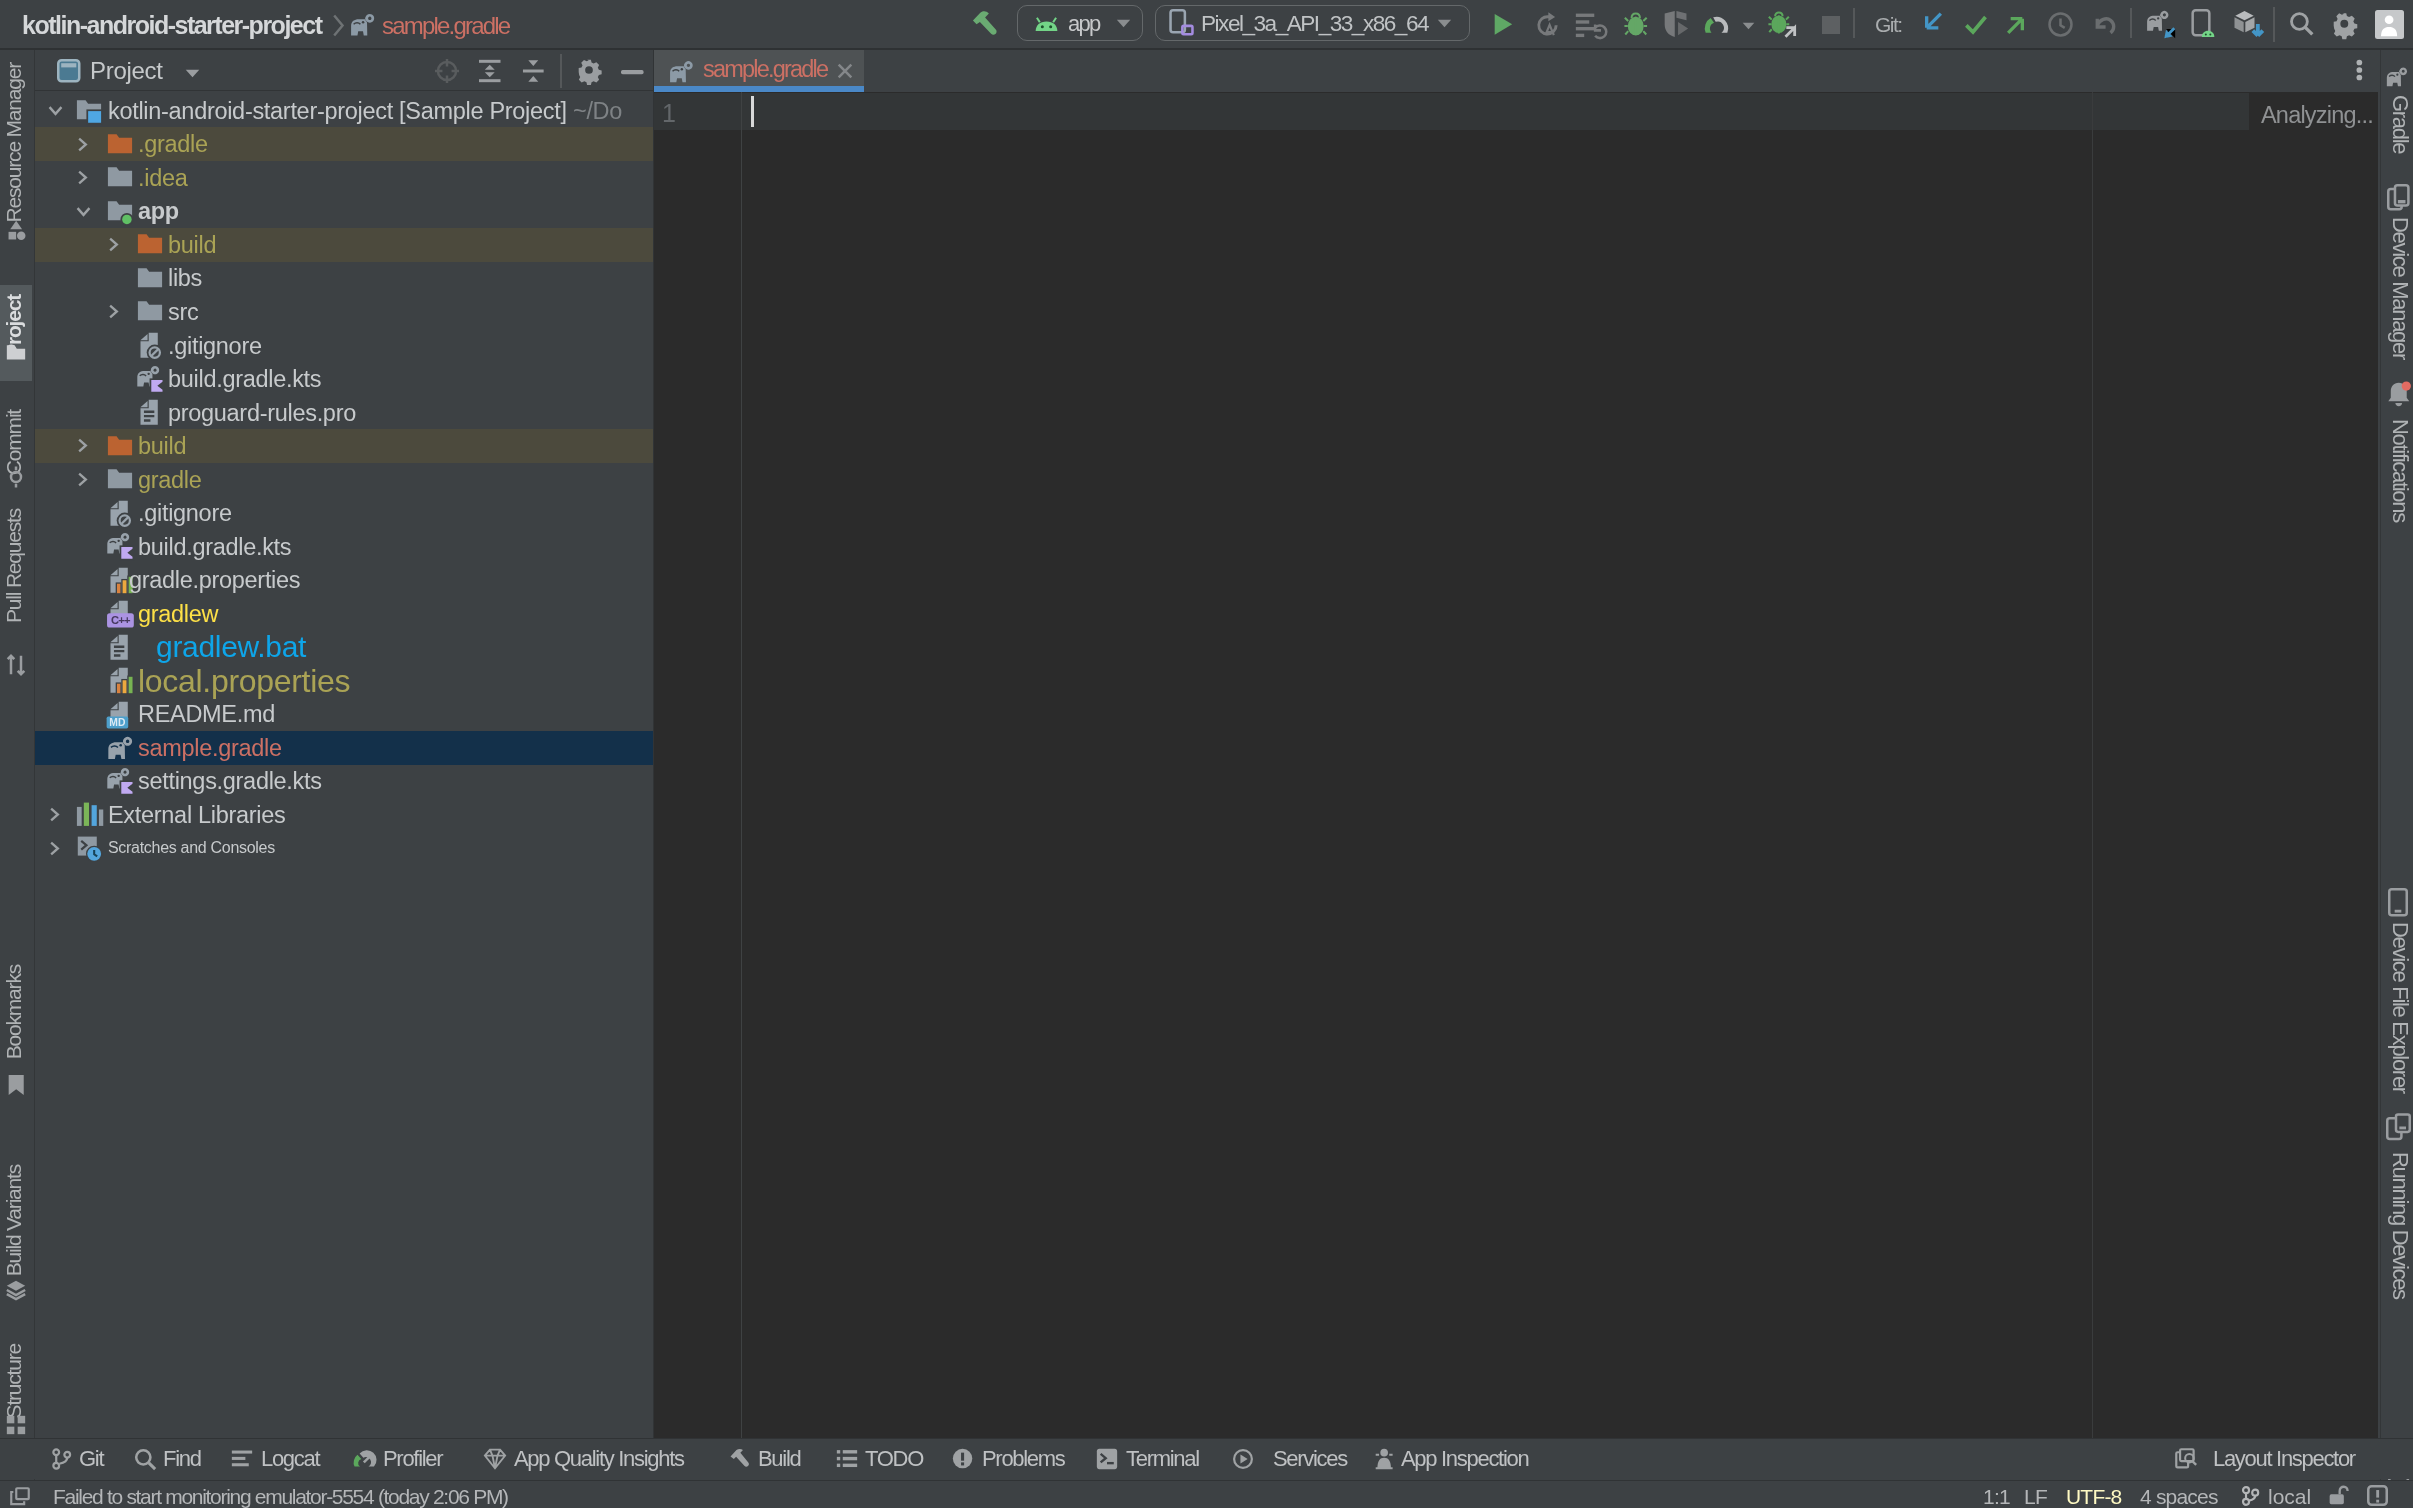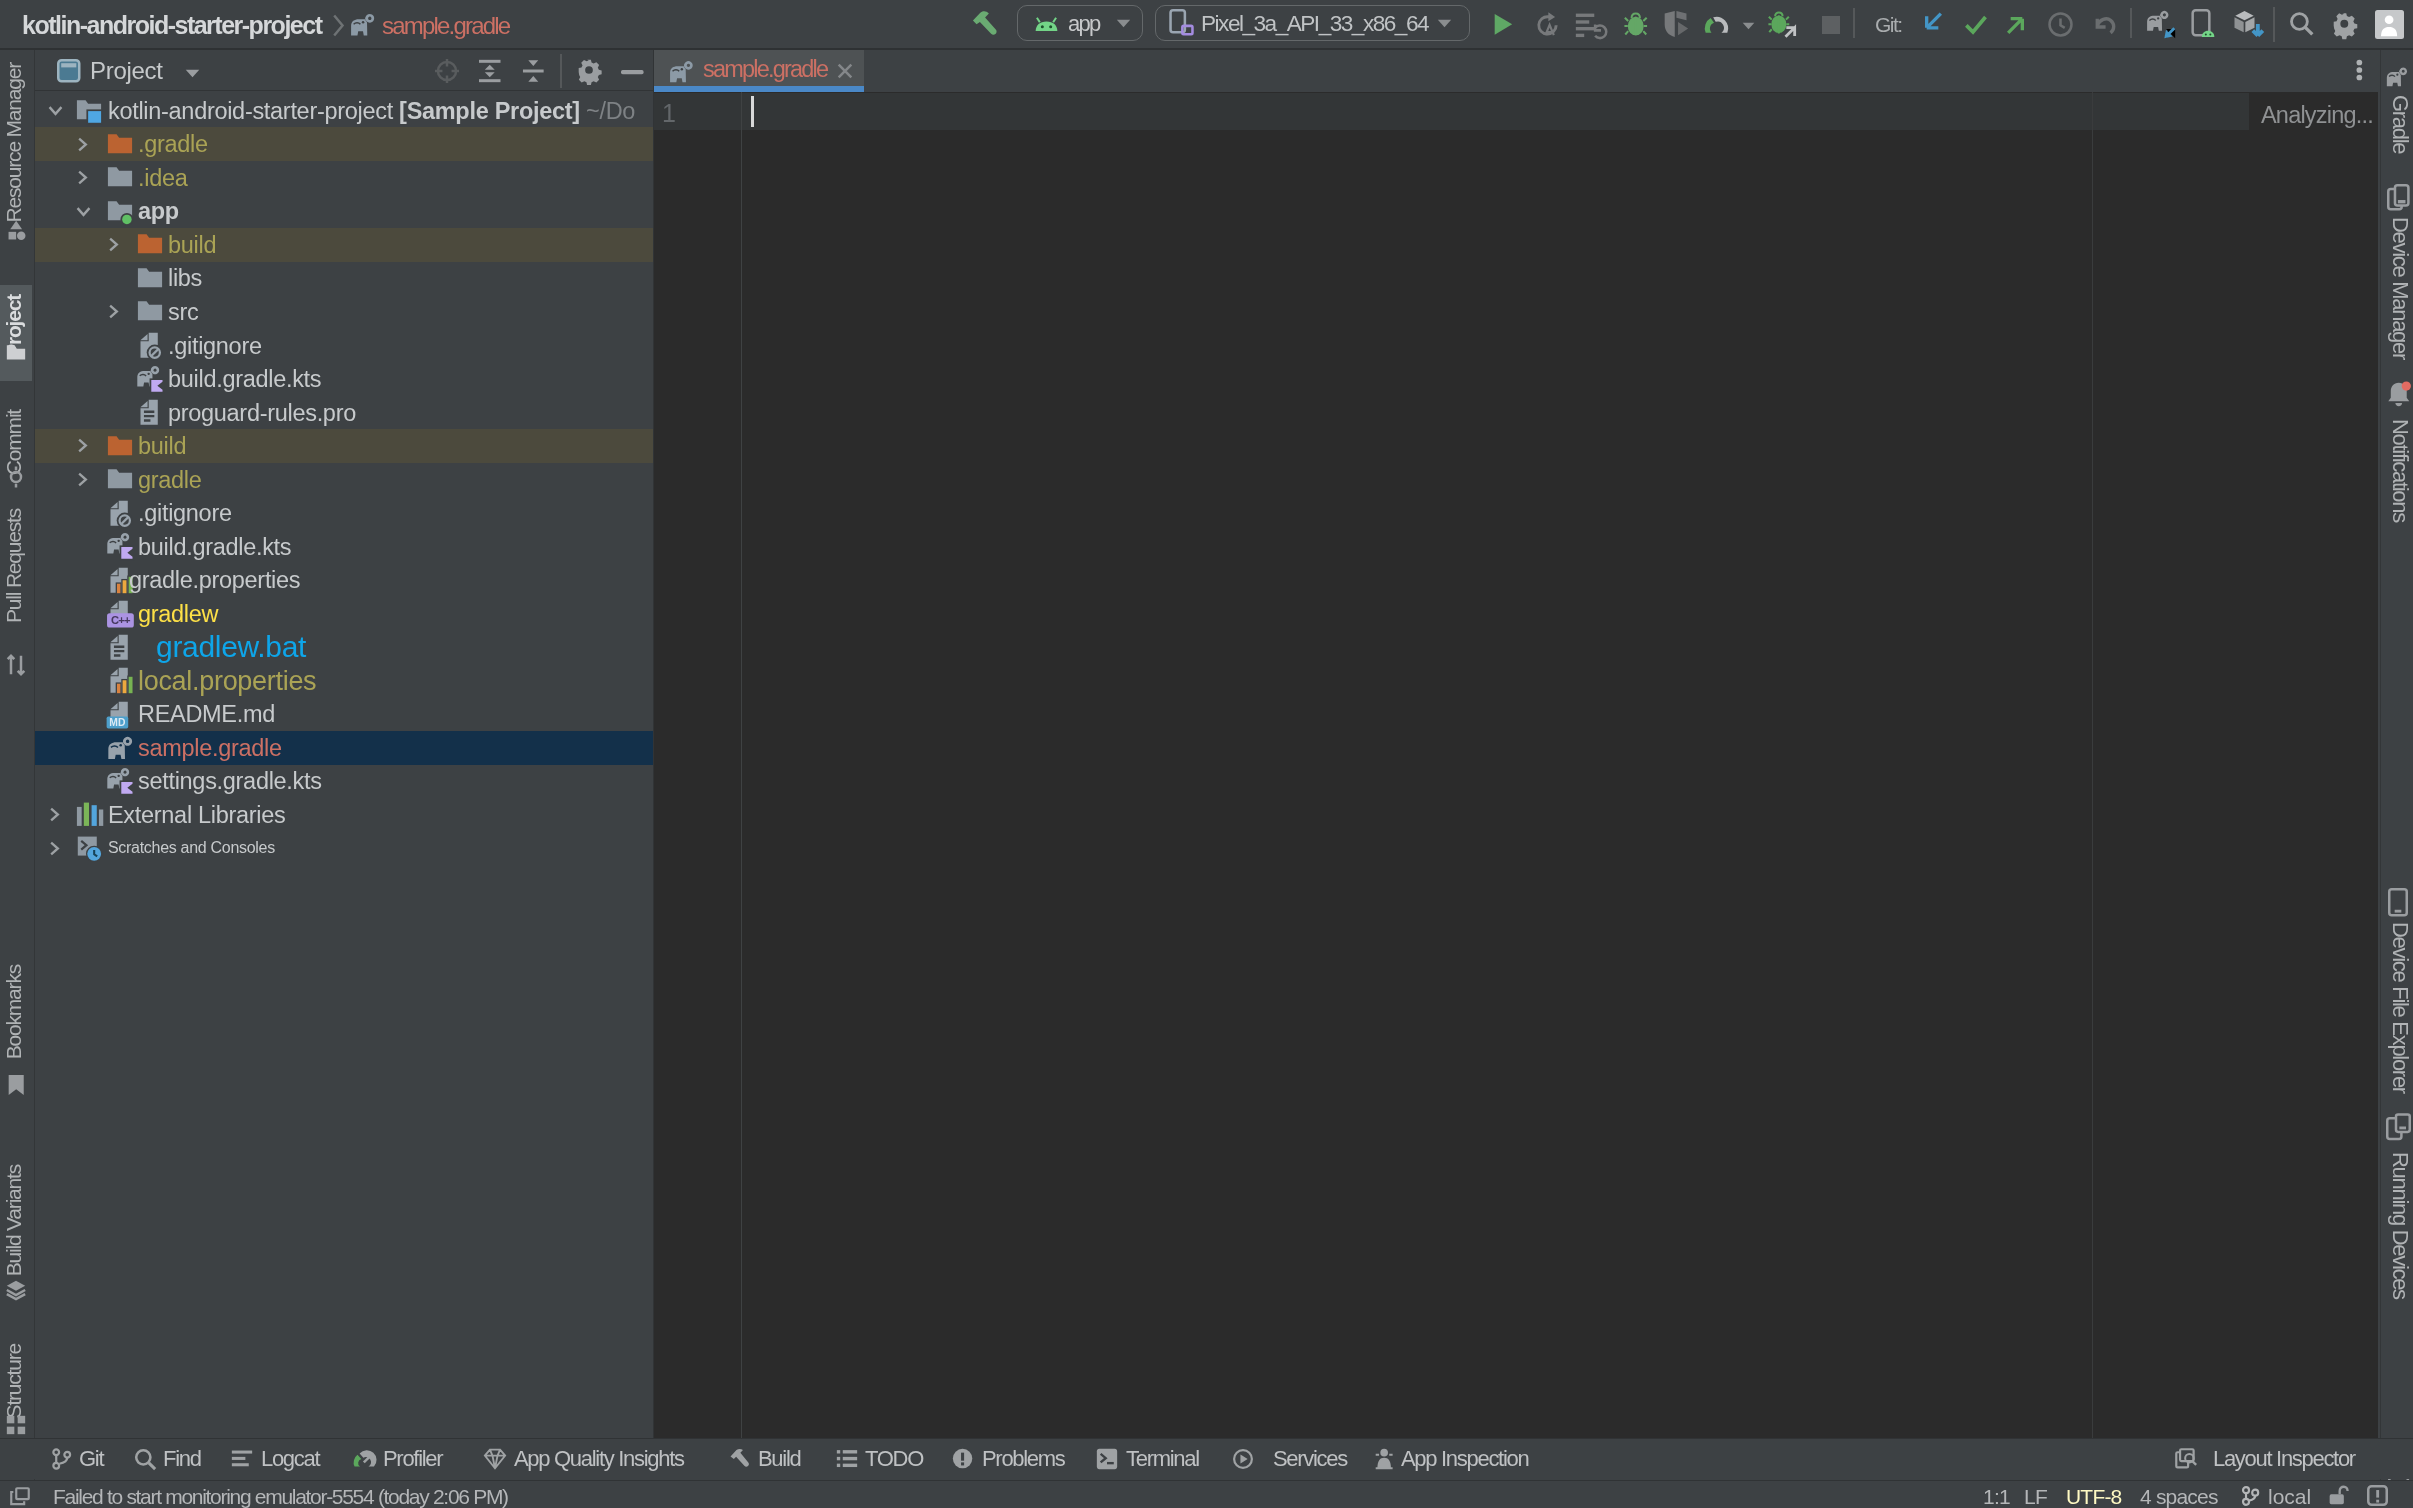--- a/index.html
+++ b/index.html
@@ -193,21 +193,21 @@
 
 <div id="tree">
     <svg class="a" style="left:47px;top:102px" width="17" height="17" viewBox="0 0 20 20">
       <path d="M3 6 L10 14 L17 6" stroke="#9da1a4" stroke-width="2.8" fill="none"></path>
     </svg>
     <svg class="a" style="left:75px;top:96px" width="28" height="28.5" viewBox="0 0 32 33">
       <path d="M2 5 H12 L15 9 H30 V27 H2 Z" fill="#8f99a2"></path>
       <rect x="13" y="15.5" width="18.5" height="17" fill="#3d4144"></rect>
       <rect x="15" y="17.5" width="15" height="13.5" fill="#4fa7e3"></rect>
     </svg>
-    <div class="t" style="left:108px;top:94px;height:34px;line-height:34px;font-size:23.5px;letter-spacing:-0.3px;color:#c7cacc">kotlin-android-starter-project <span style="font-weight:bold">[Sample Project] </span><span style="color:#7e8285">~/Do</span></div>
+    <div class="t" style="left:108px;top:94px;height:34px;line-height:34px;font-size:23.5px;letter-spacing:-0.3px;color:#c7cacc">kotlin-android-starter-project <span style="font-weight:normal">[Sample Project] </span><span style="color:#7e8285">~/Do</span></div>
     <div class="a" style="left:35px;top:127px;width:618px;height:34px;background:#4c4a3d"></div>
     <svg class="a" style="left:75px;top:136px" width="15" height="17" viewBox="0 0 18 20">
       <path d="M5 3 L13 10 L5 17" stroke="#9da1a4" stroke-width="2.8" fill="none"></path>
     </svg>
     <svg class="a" style="left:106px;top:130px" width="28" height="28.5" viewBox="0 0 32 33">
       <path d="M2 5 H12 L15 9 H30 V27 H2 Z" fill="#bb6331"></path>
     </svg>
     <div class="t" style="left:138px;top:127px;height:34px;line-height:34px;font-size:23.5px;letter-spacing:-0.3px;color:#aaa355">.gradle</div>
     <svg class="a" style="left:75px;top:169px" width="15" height="17" viewBox="0 0 18 20">
       <path d="M5 3 L13 10 L5 17" stroke="#9da1a4" stroke-width="2.8" fill="none"></path>
@@ -332,21 +332,21 @@
     <svg class="a" style="left:106px;top:666px" width="28" height="28.5" viewBox="0 0 32 33">
       <path d="M14.5 2 H25 V31 H5 V12 H14.5 Z" fill="#99a3ac"></path>
       <path d="M13.2 3.4 L13.2 10.6 L4.9 10.6 Z" fill="#99a3ac"></path>
       <rect x="11" y="19" width="6.5" height="13" fill="#3d4144"></rect>
       <rect x="12.5" y="20.5" width="4" height="11" fill="#d9823f"></rect>
       <rect x="17.5" y="15" width="7" height="17" fill="#3d4144"></rect>
       <rect x="19" y="16.5" width="4.5" height="15" fill="#eca93f"></rect>
       <rect x="24.5" y="11" width="7" height="21" fill="#3d4144"></rect>
       <rect x="26" y="12.5" width="4.5" height="19" fill="#77b352"></rect>
     </svg>
-    <div class="t" style="left:138px;top:664px;height:34px;line-height:34px;font-size:27px;letter-spacing:-0.3px;color:#aaa355">local.properties</div>
+    <div class="t" style="left:138px;top:664px;height:34px;line-height:34px;font-size:32px;letter-spacing:-0.3px;color:#aaa355">local.properties</div>
     <svg class="a" style="left:106px;top:700px" width="28" height="28.5" viewBox="0 0 32 33">
       <path d="M14.5 2 H25 V31 H5 V12 H14.5 Z" fill="#99a3ac"></path>
       <path d="M13.2 3.4 L13.2 10.6 L4.9 10.6 Z" fill="#99a3ac"></path>
       <rect x="0.5" y="19" width="25" height="14" rx="2" fill="#4d9fcb"></rect>
       <text x="13" y="30.5" font-size="12" font-weight="bold" fill="#dceaf4" text-anchor="middle" font-family="Liberation Sans">MD</text>
     </svg>
     <div class="t" style="left:138px;top:697px;height:34px;line-height:34px;font-size:23.5px;letter-spacing:-0.3px;color:#c7cacc">README.md</div>
     <div class="a" style="left:35px;top:731px;width:618px;height:34px;background:#13304a"></div>
     <svg class="a" style="left:106px;top:733px" width="28" height="28.5" viewBox="0 0 32 33">
       <g transform="translate(0,2)">

